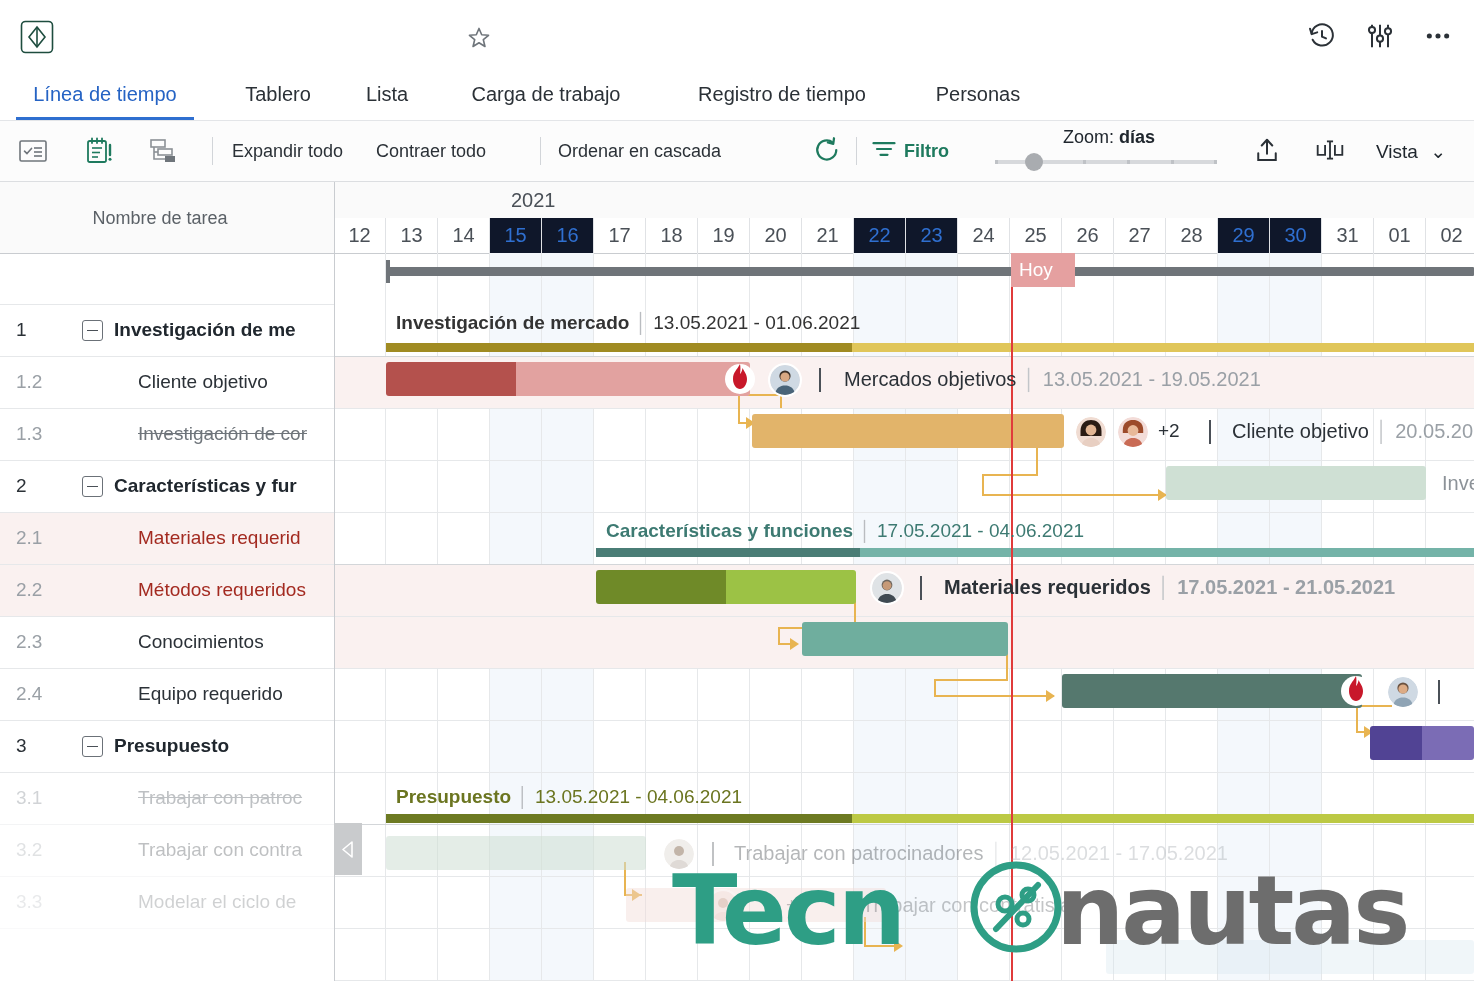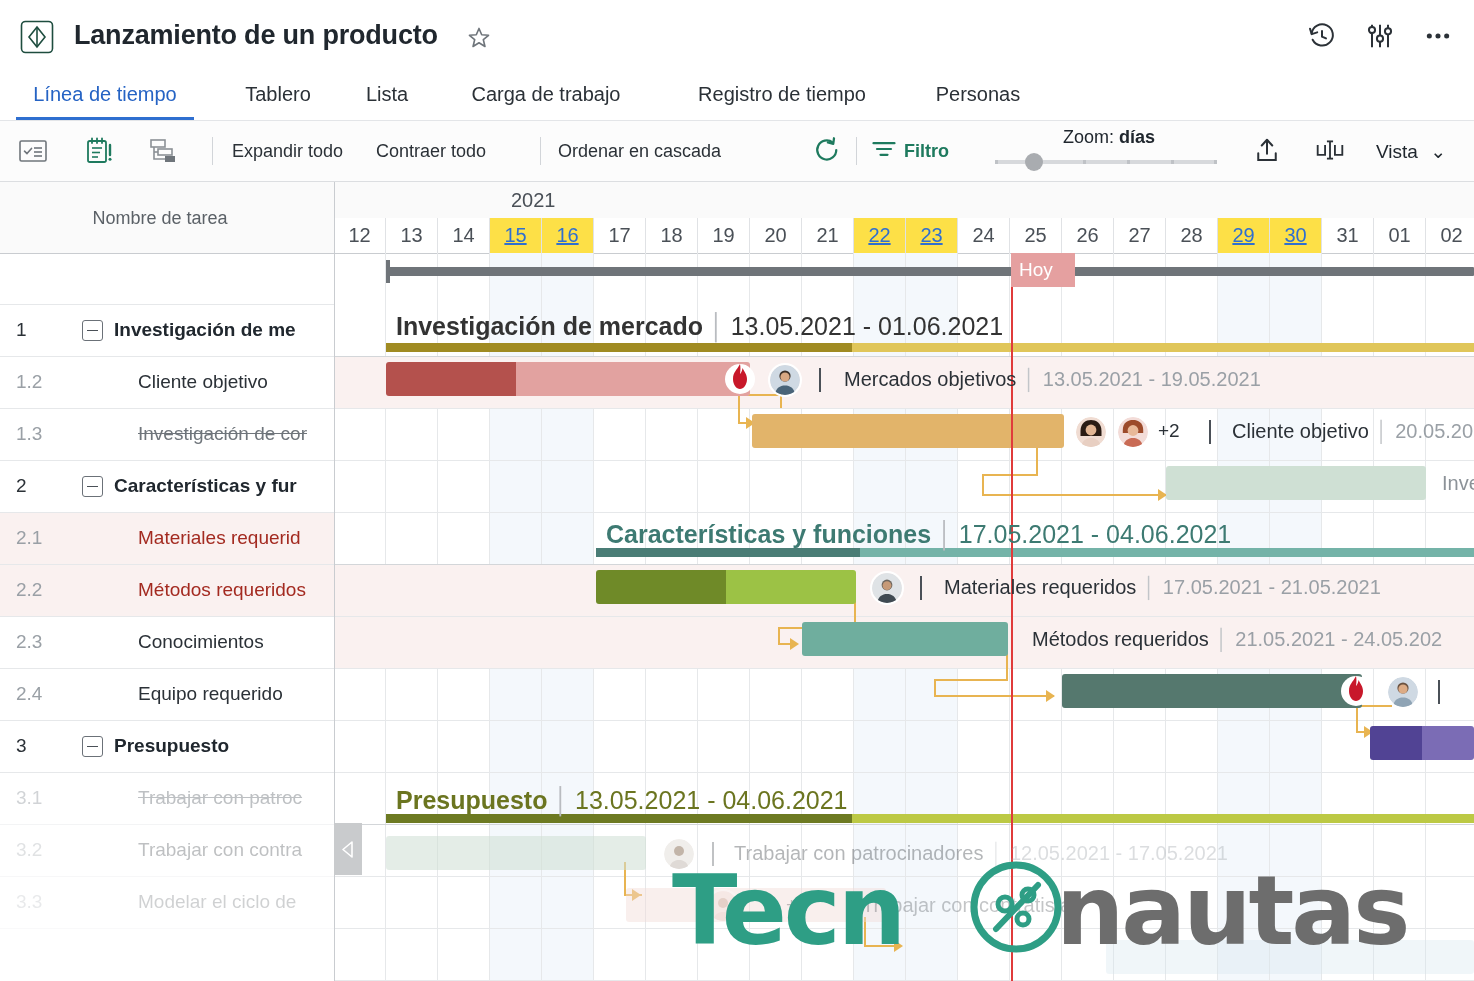--- a/index.html
+++ b/index.html
@@ -61,21 +61,21 @@
 
   .collapse-handle{position:absolute;left:334px;top:641px;width:28px;height:52px;background:#c9cbcd;display:flex;align-items:center;justify-content:center;cursor:pointer;z-index:7;}
   .collapse-handle svg{display:block;}
 
   
   .tl{position:absolute;left:334px;top:0;width:1140px;height:799px;}
   .tl-year{position:absolute;left:0;top:0;width:1140px;height:36px;background:#fafafa;border-bottom:1px solid #e0e2e5;}
   .tl-year span{position:absolute;left:177px;top:7px;font-size:20px;color:#4a5057;}
   .tl-days{position:absolute;left:0;top:36px;width:1140px;height:35px;background:#fff;border-bottom:1px solid #c9ccd0;}
   .day{position:absolute;top:0;height:35px;border-right:1px solid #e0e2e5;box-sizing:border-box;font-size:20px;color:#4a5057;text-align:center;line-height:35px;}
-  .day.we{background:#fde047;color:#2f6fd0;text-decoration:underline;}
+  .day.we{background:#0f172a;color:#2f6fd0;}
   .col{position:absolute;top:71px;height:728px;border-right:1px solid #e6e8ea;box-sizing:border-box;}
   .col.we{background:#f4f8fc;}
 
   .rowband{position:absolute;left:0;width:1140px;height:52px;}
   .rowband.pink{background:#faf1f0;}
   .rowline{position:absolute;left:0;width:1140px;height:1px;background:#e6e8ea;}
   .grouprule{position:absolute;left:0;width:1140px;height:1px;background:#d3d6d9;}
 
   
   .todayline{position:absolute;top:71px;width:2px;height:728px;background:#e03b3b;z-index:4;}
@@ -83,21 +83,21 @@
 
   
   .topline{position:absolute;height:9px;background:#6f7479;border-radius:1px;z-index:3;}
   .topline:before{content:"";position:absolute;left:0;top:-7px;width:4px;height:23px;background:#6f7479;}
 
   
   .bar{position:absolute;height:34px;border-radius:3px;z-index:3;overflow:hidden;}
   .bar .fill{position:absolute;left:0;top:0;bottom:0;}
   .summary{position:absolute;height:9px;z-index:3;}
   .summary .fill{position:absolute;left:0;top:0;bottom:0;}
-  .sumlabel{position:absolute;font-size:25px;white-space:nowrap;z-index:4;}
+  .sumlabel{position:absolute;font-size:19px;white-space:nowrap;z-index:4;}
   .sumlabel b{font-weight:bold;}
   .sumlabel .sep{color:#b9bcc0;margin:0 6px;font-weight:normal;}
   .sumlabel .dt{font-weight:normal;}
 
   .barlabel{position:absolute;font-size:20px;color:#2b3137;white-space:nowrap;z-index:4;}
   .barlabel .sep{color:#c2c5c9;margin:0 7px;}
   .barlabel .dt{color:#9aa0a6;}
   .vbar{position:absolute;width:2px;height:24px;background:#4a5057;z-index:4;}
 
   .avatar{position:absolute;width:30px;height:30px;border-radius:50%;z-index:5;overflow:hidden;border:2px solid #fff;box-sizing:content-box;}
@@ -120,21 +120,20 @@
 <div class="app">
 
   <div class="topbar">
     <div class="brand-mark">
       <svg width="34" height="34" viewBox="0 0 34 34">
         <rect x="1.5" y="1.5" width="31" height="31" rx="4" fill="none" stroke="#1e4d3f" stroke-width="1.6"></rect>
         <path d="M17 7 L25 17 L17 27 L9 17 Z" fill="none" stroke="#1e4d3f" stroke-width="1.6"></path>
         <path d="M17 7 L17 27" stroke="#1e4d3f" stroke-width="1.6"></path>
       </svg>
     </div>
-    <div class="title">Lanzamiento de un producto</div>
     <div class="star">
       <svg width="26" height="26" viewBox="0 0 24 24">
         <path d="M12 3.2 L14.5 9 L20.8 9.5 L16 13.6 L17.5 19.8 L12 16.4 L6.5 19.8 L8 13.6 L3.2 9.5 L9.5 9 Z" fill="none" stroke="#6f757b" stroke-width="1.5" stroke-linejoin="round"></path>
       </svg>
     </div>
     <div class="top-icons">
       <div class="ic">
         <svg width="32" height="32" viewBox="0 0 24 24">
           <path d="M4.2 10.2 A8 8 0 1 1 5 14.8" fill="none" stroke="#2b3137" stroke-width="1.5" stroke-linecap="round"></path>
           <path d="M3 6.5 L4.3 10.6 L8.4 9.3" fill="none" stroke="#2b3137" stroke-width="1.5" stroke-linejoin="round" stroke-linecap="round"></path>
@@ -460,29 +459,26 @@
       </div>
       <div class="avatar" style="left:536px;top:389px;">
         <svg width="30" height="30" viewBox="0 0 30 30">
           <circle cx="15" cy="15" r="15" fill="#dfe3e6"></circle>
           <circle cx="15" cy="12" r="5.4" fill="#6d665e"></circle>
           <circle cx="15" cy="12.6" r="4.4" fill="#c79a77"></circle>
           <path d="M5 30 C6.2 23.6 10.2 21 15 21 C19.8 21 23.8 23.6 25 30 Z" fill="#3f4a52"></path>
         </svg>
       </div>
       <div class="vbar" style="left:586px;top:394px;"></div>
-      <div class="barlabel" style="left:610px;top:394px;">
+      <div class="barlabel" style="left:610px;top:394px;font-weight:bold;">
         <span>Materiales requeridos</span><span class="sep">│</span><span class="dt">17.05.2021 - 21.05.2021</span>
       </div>
 
       <div class="bar" style="left:468px;top:440px;width:206px;">
         <div class="fill" style="left:0;right:0;background:#6fae9e;"></div>
-      </div>
-      <div class="barlabel" style="left:698px;top:446px;">
-        <span>Métodos requeridos</span><span class="sep">│</span><span class="dt">21.05.2021 - 24.05.202</span>
       </div>
 
       <div class="bar" style="left:728px;top:492px;width:300px;">
         <div class="fill" style="left:0;right:0;background:#55786e;"></div>
       </div>
       <div class="flame" style="left:1006px;top:491px;">
         <svg width="32" height="36" viewBox="0 0 32 36">
           <circle cx="16" cy="18" r="15" fill="#fff"></circle>
           <path d="M16 3 C13 9 9 11 9 18 C9 24 12.5 28 16 28 C19.5 28 23 24 23 18 C23 13 20 10.5 18.6 7 C18 10.6 16.8 12 16 13 C16.6 9 16.6 6 16 3 Z" fill="#c8182a"></path>
         </svg>

